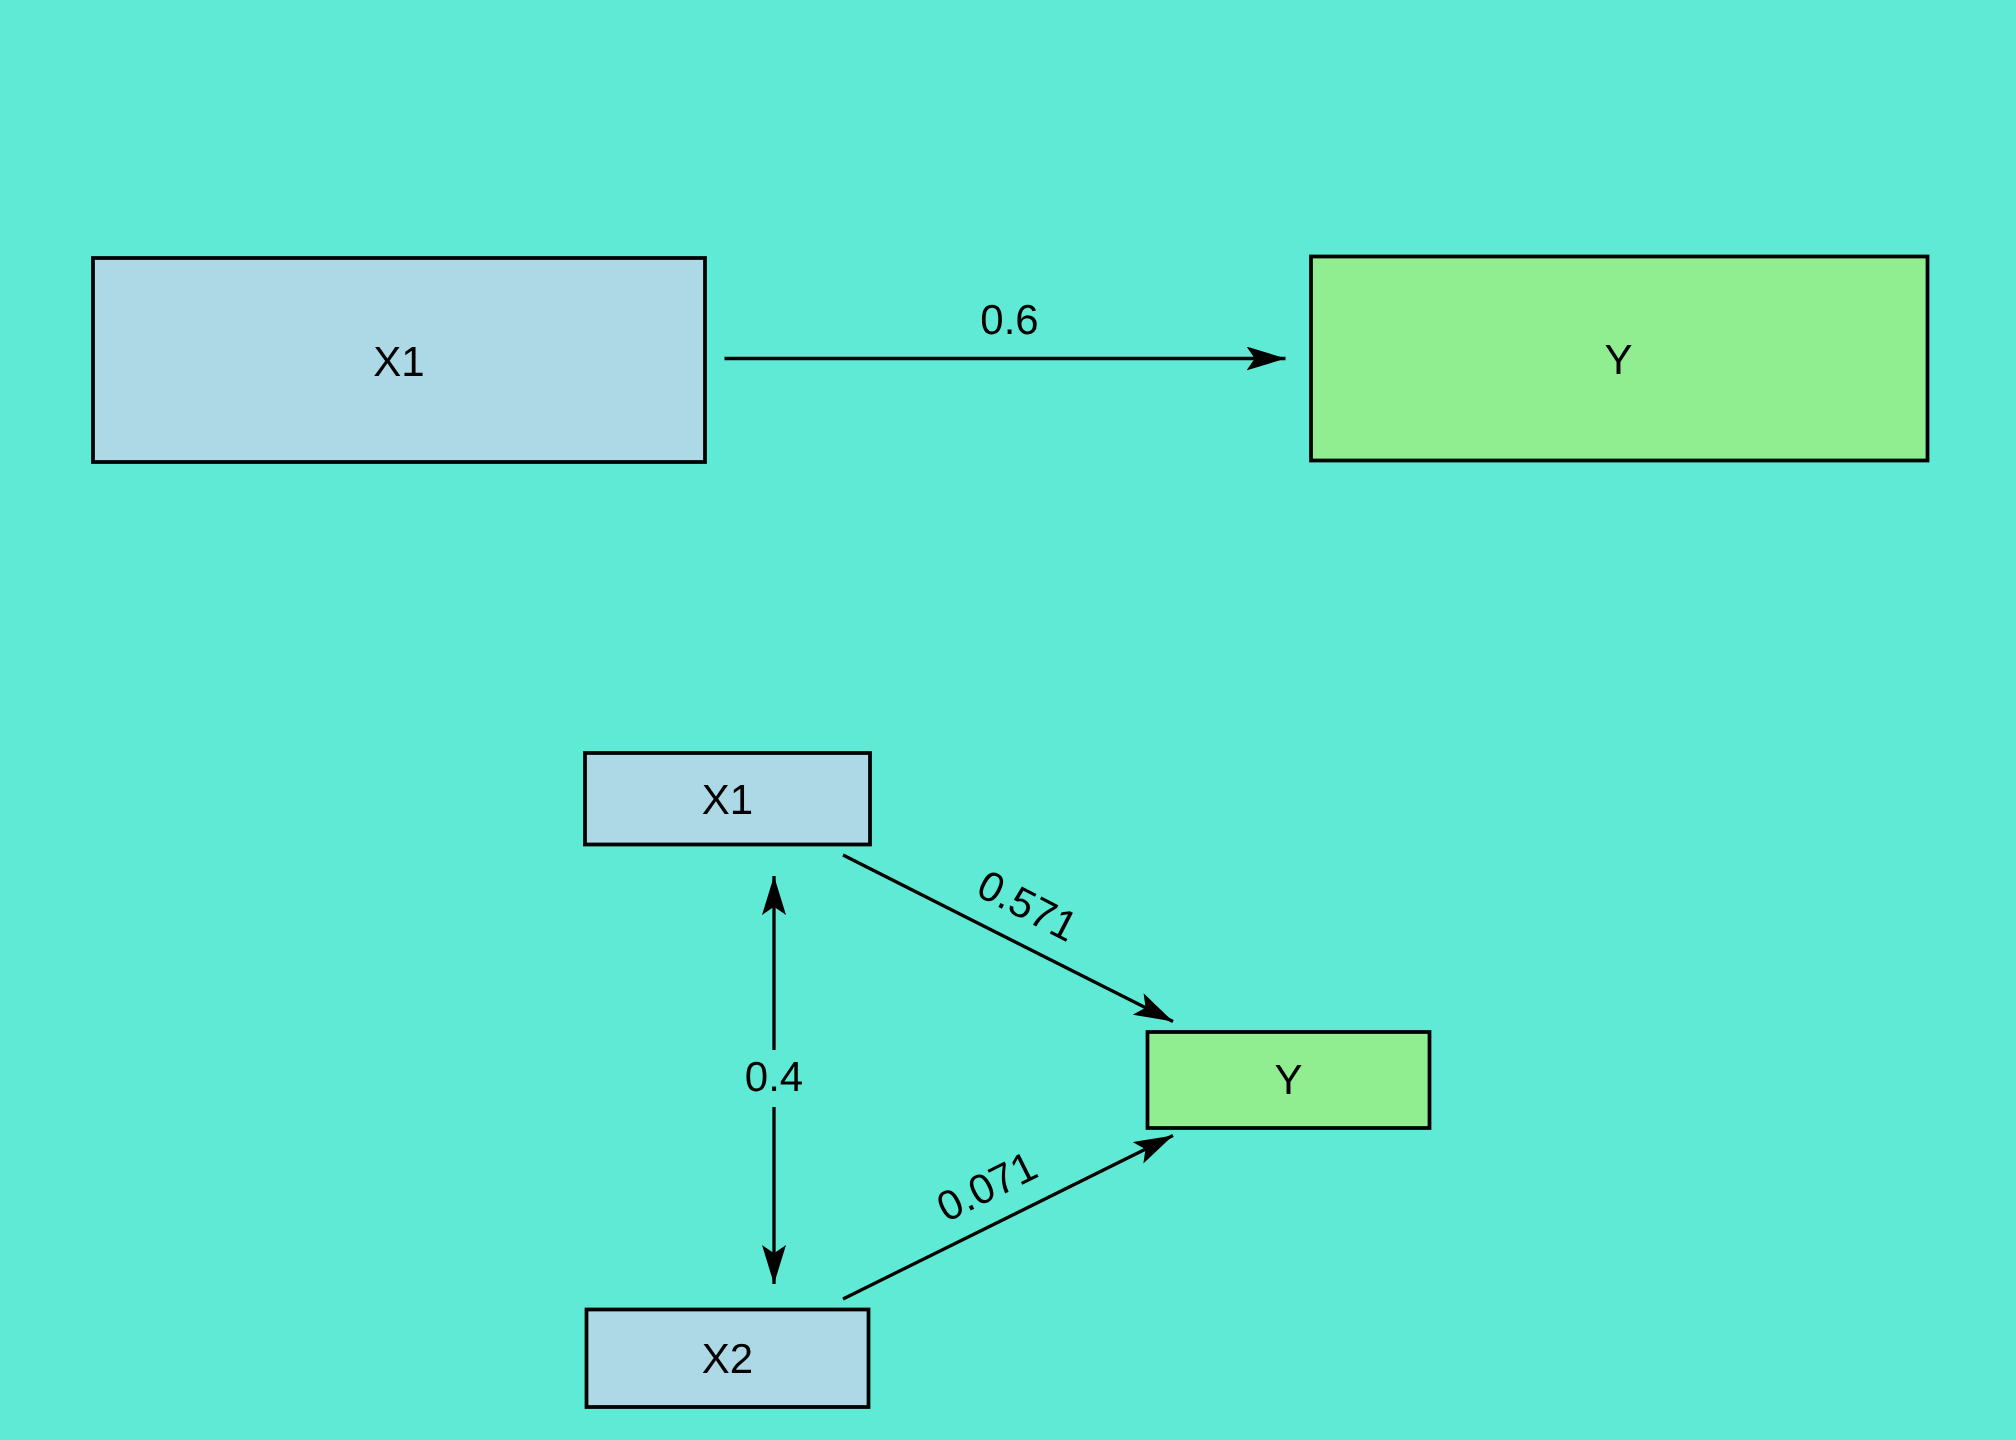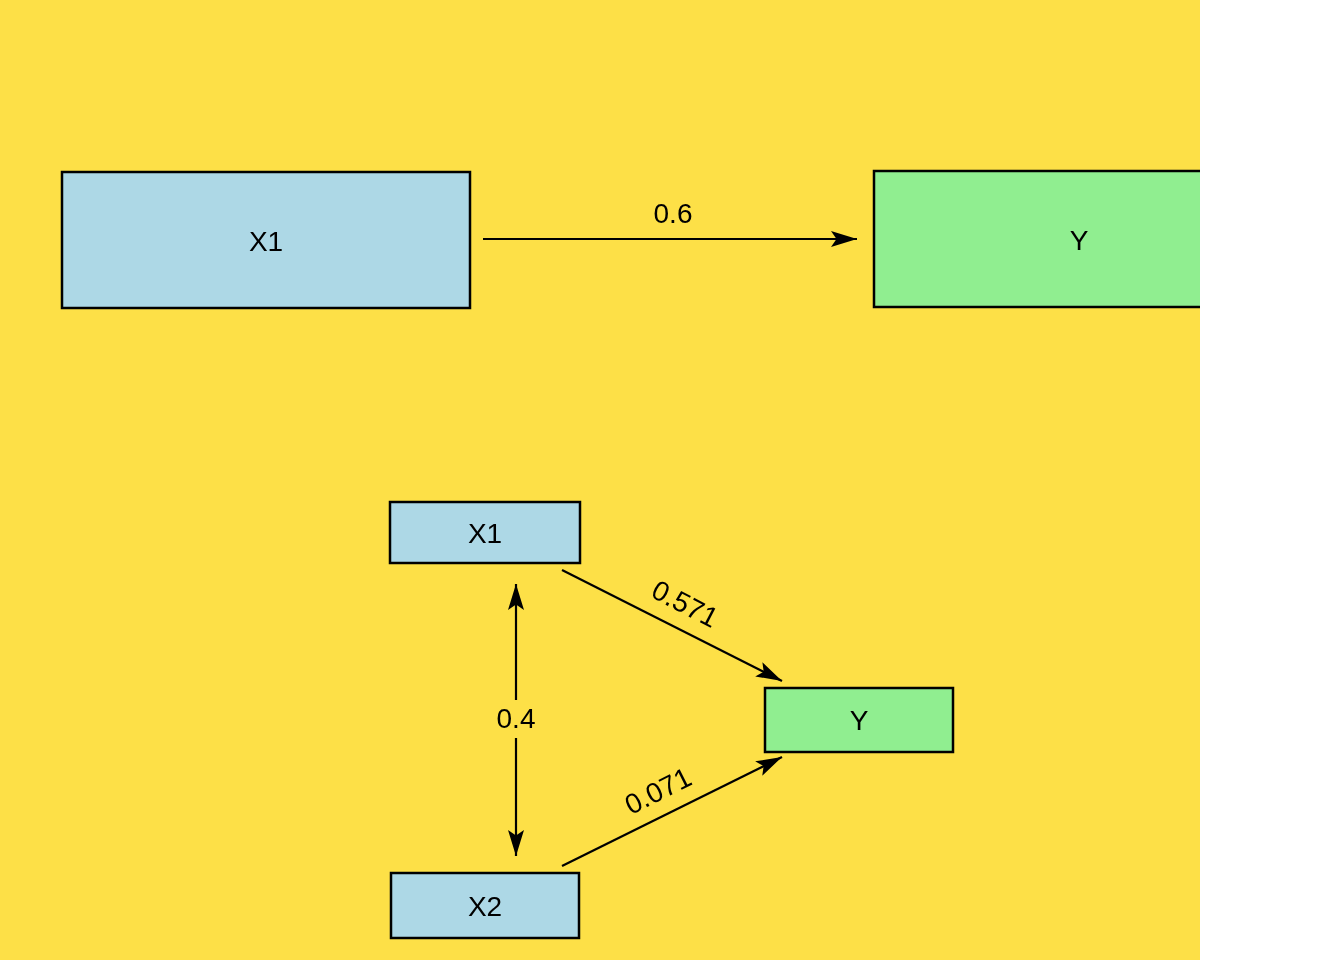--- a/index.html
+++ b/index.html
@@ -2,23 +2,23 @@
 <html><head>
 <meta charset="utf-8">
 <style>
   html, body {
     margin: 0;
     padding: 0;
     background: #ffffff;
   }
   .canvas-wrap {
     position: relative;
-    width: 1200px;
+    width: 1344px;
     height: 960px;
-    background: #fde047;
+    background: #5eead4;
     overflow: hidden;
   }
   svg {
     display: block;
   }
   .node-label, .edge-label {
     font-family: "Liberation Sans", "DejaVu Sans", sans-serif;
     font-size: 28px;
     fill: #000000;
   }

